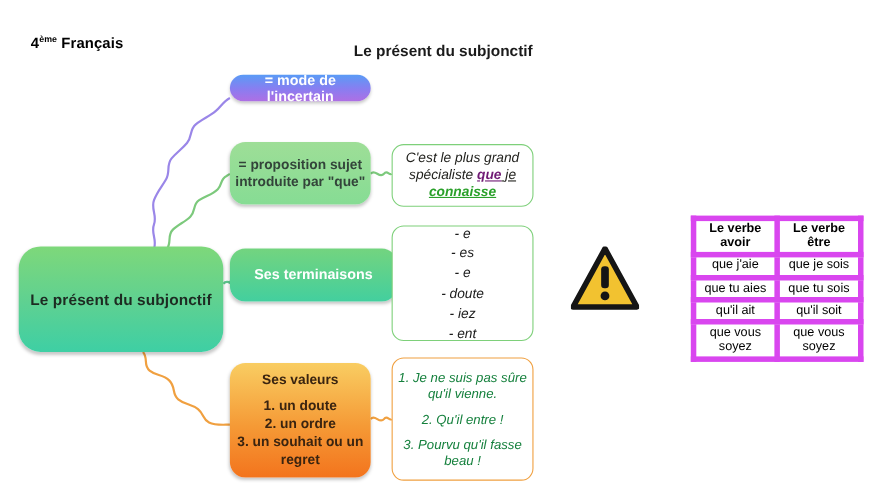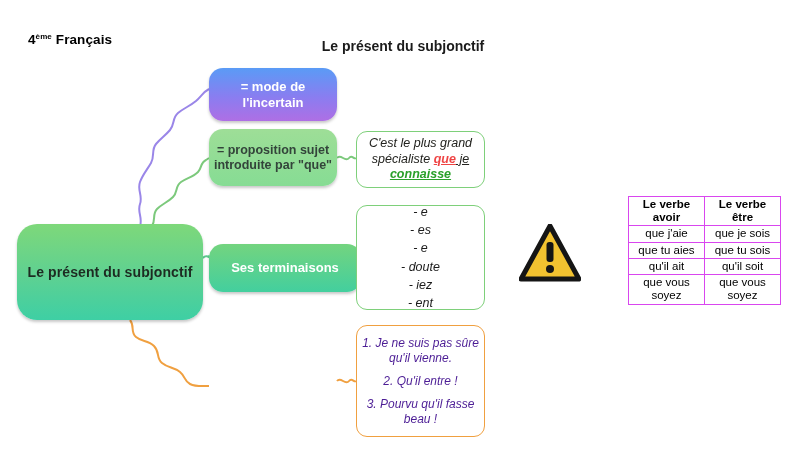--- a/index.html
+++ b/index.html
@@ -70,41 +70,41 @@
     color: #1d2b22;
     font-size: 14px;
     font-weight: bold;
     letter-spacing: 0.1px;
   }
 
   #node-mode {
     left: 209px;
     top: 68px;
     width: 128px;
-    height: 53px;
+    height: 24px;
     background: linear-gradient(180deg, #5a9bf6 0%, #8a7df0 55%, #ae6fe4 100%);
     color: #ffffff;
     font-size: 13px;
     font-weight: bold;
   }
 
   #node-proposition {
     left: 209px;
     top: 129px;
     width: 128px;
     height: 57px;
     background: linear-gradient(180deg, #9ede97 0%, #86dc94 100%);
     color: #33443a;
     font-size: 12.5px;
     font-weight: bold;
   }
 
   #node-terminaisons {
     left: 209px;
-    top: 244px;
+    top: 226px;
     width: 152px;
     height: 48px;
     background: linear-gradient(180deg, #73d47f 0%, #43cf9e 100%);
     color: #ffffff;
     font-size: 13px;
     font-weight: bold;
     text-align: center;
   }
 
   #node-valeurs {
@@ -139,21 +139,21 @@
     top: 131px;
     width: 129px;
     height: 57px;
     border: 1.6px solid #7ed07a;
     font-size: 12.5px;
     color: #23231f;
     line-height: 1.25;
     padding: 2px 5px;
   }
   .hl-que {
-    color: #ef4444;
+    color: #701a75;
     font-weight: bold;
     text-decoration: underline;
   }
   .u-plain { text-decoration: underline; text-align: right; }
   .hl-connaisse {
     color: #2aa02a;
     font-weight: bold;
     text-decoration: underline;
   }
 
@@ -169,21 +169,21 @@
     flex-direction: column;
   }
 
   #leaf-examples {
     left: 356px;
     top: 325px;
     width: 129px;
     height: 112px;
     border: 1.6px solid #f0a040;
     font-size: 12px;
-    color: #4c1d95;
+    color: #15803d;
     line-height: 1.25;
     flex-direction: column;
     justify-content: center;
     padding: 3px 5px;
   }
   #leaf-examples .ex { margin: 4px 0; }
 
   
   #warning-icon {
     left: 519px;
@@ -196,21 +196,21 @@
   #conjugation-table {
     left: 628px;
     top: 196px;
     border-collapse: collapse;
     font-size: 11.5px;
     color: #000;
     background: #fff;
   }
   #conjugation-table th,
   #conjugation-table td {
-    border: 1px solid #d946ef;
+    border: 5px solid #d946ef;
     text-align: center;
     padding: 1px 4px;
     line-height: 1.15;
     width: 76px;
     box-sizing: border-box;
   }
   #conjugation-table th { font-weight: bold; }
   #conjugation-table td { font-weight: normal; }
 
   
@@ -267,20 +267,28 @@
   </svg>
 
   <div class="abs node node-shadow" id="center-node">Le présent du subjonctif</div>
 
   <div class="abs node node-shadow" id="node-mode">= mode de l'incertain</div>
 
   <div class="abs node node-shadow" id="node-proposition">= proposition sujet introduite par "que"</div>
 
   <div class="abs node node-shadow" id="node-terminaisons">Ses terminaisons</div>
 
+  <div class="abs node node-shadow" id="node-valeurs">
+    <div class="valeurs-title">Ses valeurs</div>
+    <div class="valeurs-list">
+      <div>1. un doute</div>
+      <div>2. un ordre</div>
+      <div>3. un souhait ou un regret</div>
+    </div>
+  </div>
 
   <div class="abs leaf" id="leaf-example-que">
     <div><span>C'est le plus grand spécialiste </span><span class="hl-que">que</span><span class="u-plain"> je </span><span class="hl-connaisse">connaisse</span></div>
   </div>
 
   <div class="abs leaf" id="leaf-endings">
     <div>- e</div>
     <div>- es</div>
     <div>- e</div>
     <div>- doute</div>

